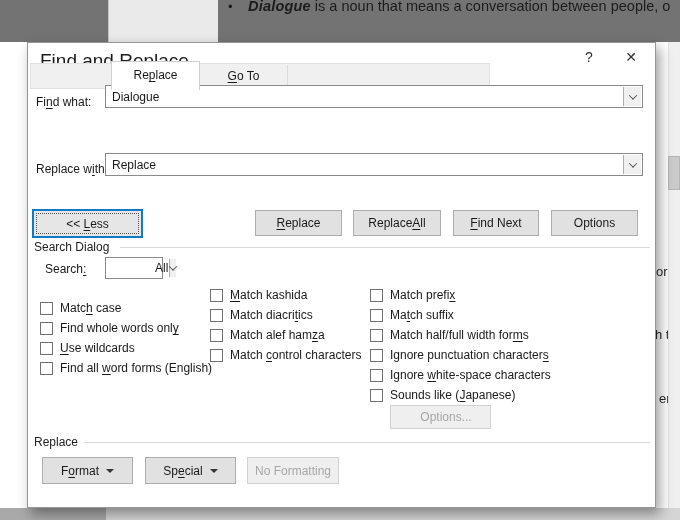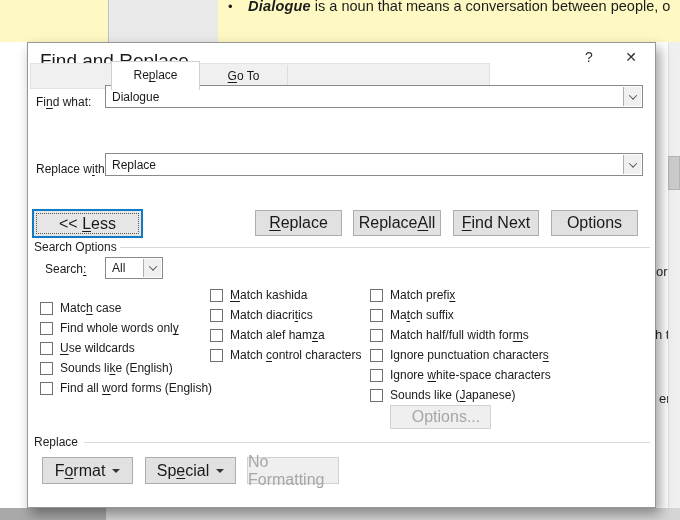--- a/index.html
+++ b/index.html
@@ -1,21 +1,21 @@
 <!DOCTYPE html>
 <html><head>
 <meta charset="utf-8">
 <style>
   * { box-sizing: border-box; margin: 0; padding: 0; }
   html,body { width:680px; height:520px; overflow:hidden; }
   body { font-family:"Liberation Sans", sans-serif; background:#ffffff; position:relative; }
   u { text-decoration:underline; text-underline-offset:2px; }
 
   
-  .bg-top { position:absolute; left:0; top:0; width:680px; height:42px; background:#fef9c3; overflow:hidden; }
+  .bg-top { position:absolute; left:0; top:0; width:680px; height:42px; background:#737373; overflow:hidden; }
   .bg-gray-strip { position:absolute; left:108px; top:0; width:110px; height:42px; background:#eaeaea; border-left:1px solid #c2c2c2; }
   .doc-line { position:absolute; left:228px; top:-2px; width:460px; white-space:nowrap; font-size:14.5px; color:#1c1c1c; overflow:hidden; }
   .doc-line .bullet { display:inline-block; width:20px; font-size:13px; }
   .doc-line b i { letter-spacing:.2px; }
   .bg-right-frag { position:absolute; font-size:13px; color:#2a2a2a; white-space:nowrap; }
   .scroll-track { position:absolute; left:668px; top:42px; width:12px; height:478px; background:#f0f0f0; border-left:1px solid #e2e2e2; }
   .scroll-thumb { position:absolute; left:668px; top:156px; width:12px; height:34px; background:#cbcbcb; border:1px solid #b5b5b5; }
   .bg-bottom { position:absolute; left:0; top:508px; width:680px; height:12px; background:#d5d5d5; }
   .bg-bottom-left { position:absolute; left:0; top:0; width:106px; height:12px; background:#a9a9a9; }
 
@@ -40,21 +40,21 @@
   
   .combo { position:absolute; background:#fff; border:1px solid #8a8a8a; display:flex; align-items:center; }
   .combo-text { flex:1; padding-left:6px; color:#1a1a1a; }
   .combo-btn { width:18px; align-self:stretch; background:#f0f0f0; border-left:1px solid #adadad; margin:1px;
                display:flex; align-items:center; justify-content:center; }
   .chev { width:6px; height:6px; border-right:1.6px solid #555; border-bottom:1.6px solid #555;
           transform:rotate(45deg) translate(-1px,-1px); }
 
   
   .btn { position:absolute; height:26px; background:#e1e1e1; border:1px solid #adadad; color:#1a1a1a;
-         display:flex; align-items:center; justify-content:center; font-size:16px; }
+         display:flex; align-items:center; justify-content:center; font-size:12px; }
   .btn-focused { border:2px solid #0f7ac5; background:#e6e6e6; height:29px; }
   .focus-ring { position:absolute; inset:2px; border:1px dotted #555; pointer-events:none; }
   .btn-disabled { background:#efefef; border:1px solid #d2d2d2; color:#a6a6a6; }
   .drop-arrow { width:0; height:0; border-left:4px solid transparent; border-right:4px solid transparent;
                 border-top:4px solid #333; margin-left:7px; }
 
   
   .group-hd { position:absolute; color:#222; }
   .group-line { position:absolute; border-top:1px solid #d9d9d9; height:0; }
 
@@ -112,25 +112,25 @@
 
   <div class="btn btn-focused" style="left:4px; top:166px; width:111px;">
     <div class="focus-ring"></div>
     <span>&lt;&lt; <u>L</u>ess</span>
   </div>
   <div class="btn" style="left:227px; top:167px; width:87px;"><u>R</u>eplace</div>
   <div class="btn" style="left:325px; top:167px; width:88px;">Replace <u>A</u>ll</div>
   <div class="btn" style="left:425px; top:167px; width:86px;"><u>F</u>ind Next</div>
   <div class="btn" style="left:523px; top:167px; width:87px;">Options</div>
 
-  <div class="group-hd" style="left:6px; top:197px;">Search Options</div>
+  <div class="group-hd" style="left:6px; top:197px;">Search Dialog</div>
   <div class="group-line" style="left:92px; top:204px; width:530px;"></div>
 
   <div class="lbl" style="left:17px; top:219px;">Search<u>:</u></div>
-  <div class="combo" style="left:77px; top:214px; width:58px; height:22px;">
+  <div class="combo" style="left:77px; top:214px; width:58px; height:22px;padding-left:43px;">
     <span class="combo-text">All</span>
     <span class="combo-btn">
         <i class="chev"></i>
       </span>
   </div>
 
   <div class="cb-col" style="left:12px;margin-top:13px;">
       <div class="cb-row">
         <span class="cb-box"></span>
         <span class="cb-label">Matc<u>h</u> case</span>
@@ -138,24 +138,20 @@
       <div class="cb-row">
         <span class="cb-box"></span>
         <span class="cb-label">Find whole words onl<u>y</u></span>
       </div>
       <div class="cb-row">
         <span class="cb-box"></span>
         <span class="cb-label"><u>U</u>se wildcards</span>
       </div>
       <div class="cb-row">
         <span class="cb-box"></span>
-        <span class="cb-label">Sounds li<u>k</u>e (English)</span>
-      </div>
-      <div class="cb-row">
-        <span class="cb-box"></span>
         <span class="cb-label">Find all <u>w</u>ord forms (English)</span>
       </div>
     </div>
   <div class="cb-col" style="left:342px;">
       <div class="cb-row">
         <span class="cb-box"></span>
         <span class="cb-label">Match prefi<u>x</u></span>
       </div>
       <div class="cb-row">
         <span class="cb-box"></span>

